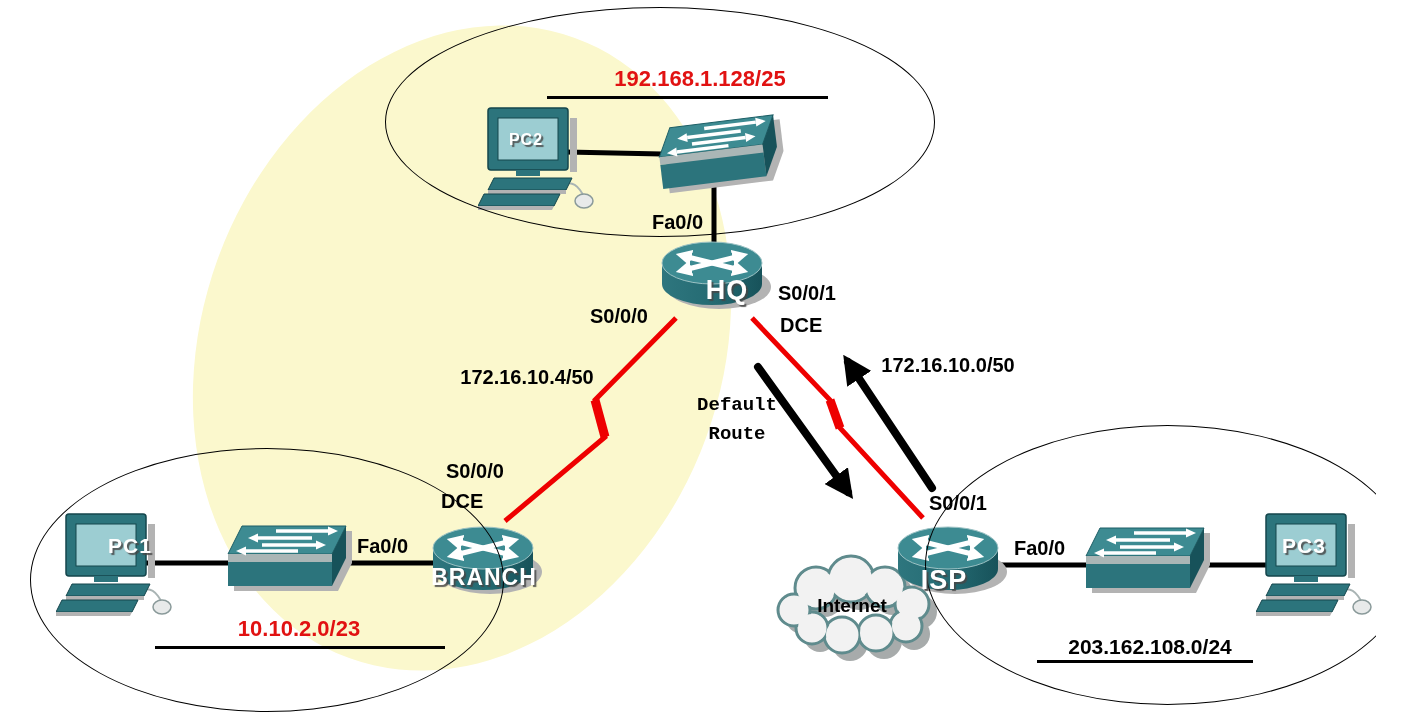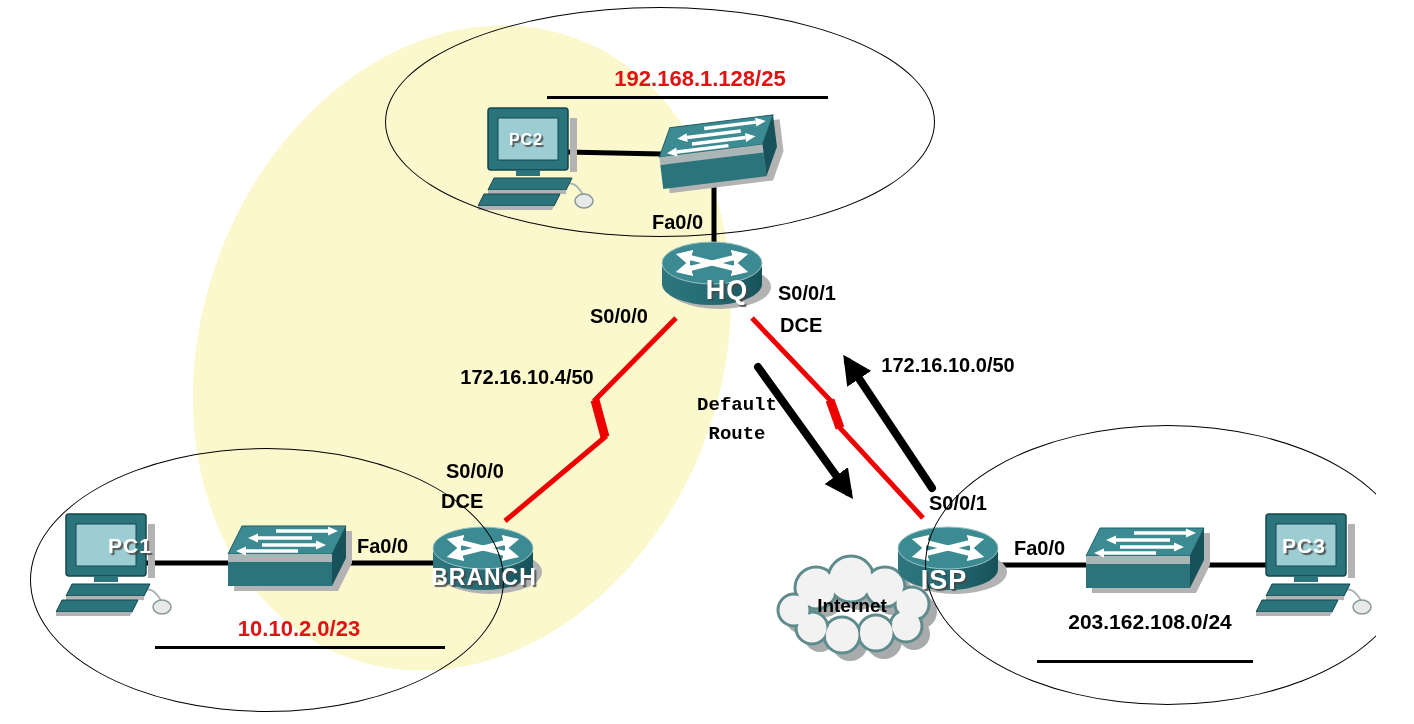--- a/index.html
+++ b/index.html
@@ -197,21 +197,21 @@
   <div class="ellipse-outline" style="left:385px;top:7px;width:550px;height:230px;"></div>
   <div class="ellipse-outline" style="left:30px;top:448px;width:474px;height:264px;"></div>
   <div class="ellipse-outline" style="left:925px;top:425px;width:485px;height:280px;"></div>
 
   <div class="lbl red centered" style="left:700px;top:67px;font-size:22px;">192.168.1.128/25</div>
   <div class="underline" style="left:547px;top:96px;width:281px;"></div>
 
   <div class="lbl red centered" style="left:299px;top:617px;font-size:22px;">10.10.2.0/23</div>
   <div class="underline" style="left:155px;top:646px;width:290px;"></div>
 
-  <div class="lbl centered" style="left:1150px;top:611px;font-size:21px;">203.162.108.0/24</div>
+  <div class="lbl centered" style="left:1150px;top:636px;font-size:21px;">203.162.108.0/24</div>
   <div class="underline" style="left:1037px;top:660px;width:216px;"></div>
 
   <div class="lbl centered" style="left:527px;top:367px;">172.16.10.4/50</div>
   <div class="lbl centered" style="left:948px;top:355px;">172.16.10.0/50</div>
 
   <div class="lbl" style="left:652px;top:212px;">Fa0/0</div>
   <div class="lbl" style="left:590px;top:306px;">S0/0/0</div>
   <div class="lbl" style="left:778px;top:283px;">S0/0/1</div>
   <div class="lbl" style="left:780px;top:315px;">DCE</div>
   <div class="lbl" style="left:446px;top:461px;">S0/0/0</div>

